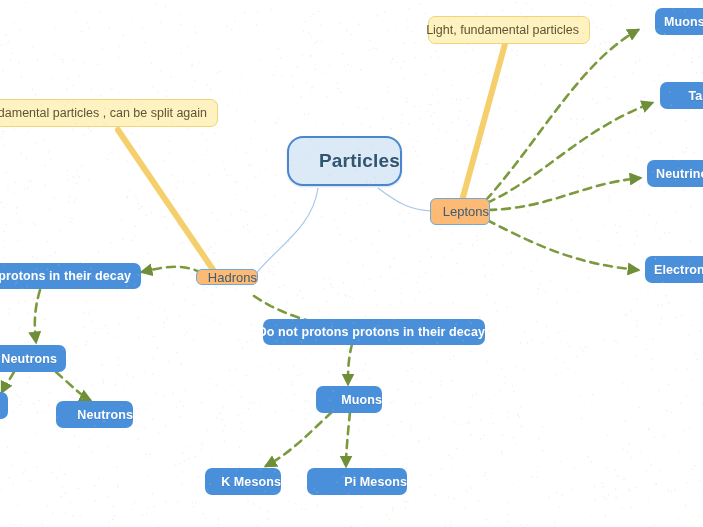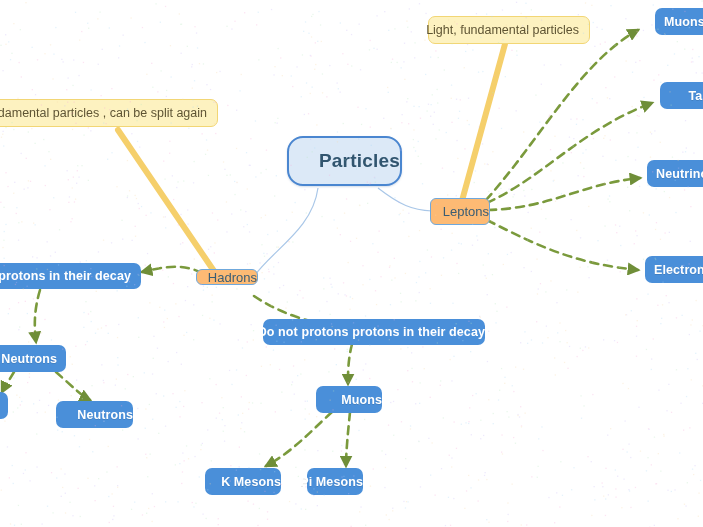--- a/index.html
+++ b/index.html
@@ -174,21 +174,21 @@
   </div>
 
   <div class="node leaf" style="left:316px;top:386px;width:66px;height:27px;">
     <span>Muons</span>
   </div>
 
   <div class="node leaf" style="left:205px;top:468px;width:76px;height:27px;">
     <span>K Mesons</span>
   </div>
 
-  <div class="node leaf" style="left:307px;top:468px;width:56px;height:27px;">
+  <div class="node leaf" style="left:307px;top:468px;width:100px;height:27px;">
     <span>Pi Mesons</span>
   </div>
 
   <svg id="speckle" viewBox="0 0 703 527">
       <rect x="403.3" y="61.2" width="1.3" height="1.3" fill="#c8b8f7"></rect>
       <rect x="192.9" y="182.2" width="1.3" height="1.3" fill="#c8b8f7"></rect>
       <rect x="184.8" y="299.9" width="1.3" height="1.3" fill="#c8b8f7"></rect>
       <rect x="523.4" y="267.0" width="1.3" height="1.3" fill="#c8b8f7"></rect>
       <rect x="66.5" y="170.1" width="1.3" height="1.3" fill="#c8b8f7"></rect>
       <rect x="659.6" y="141.7" width="1.3" height="1.3" fill="#f7d8a8"></rect>

